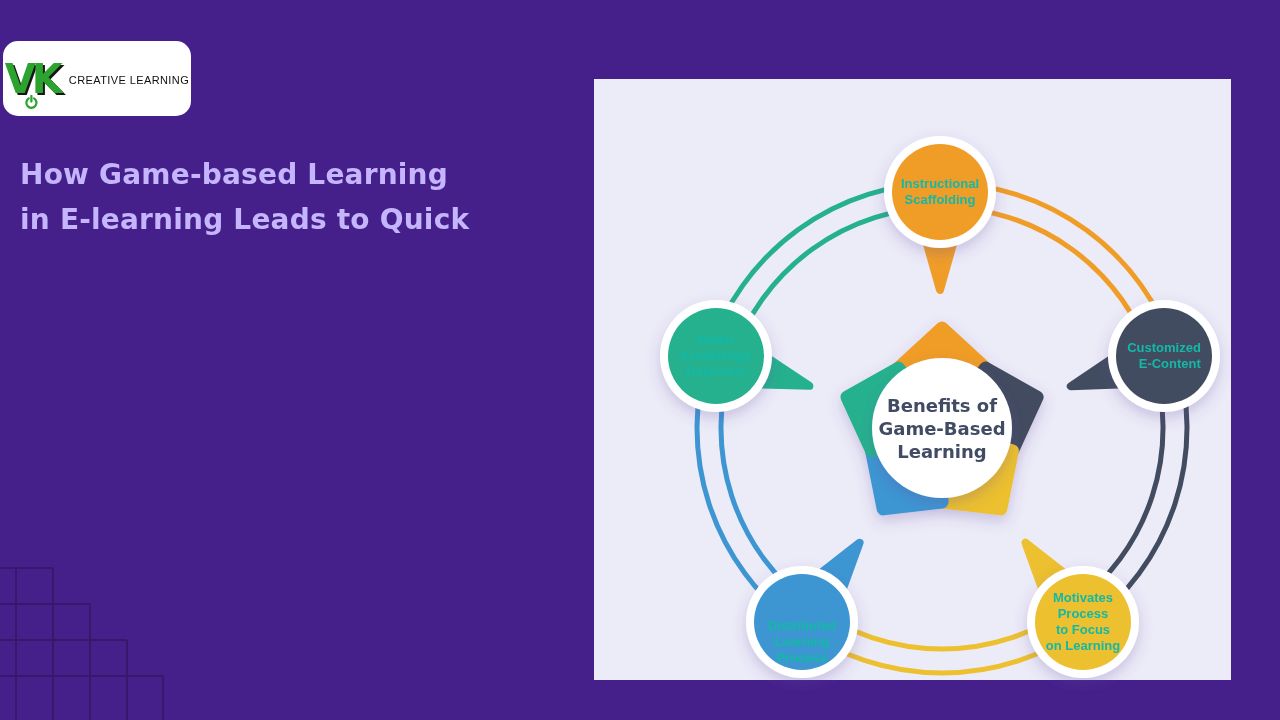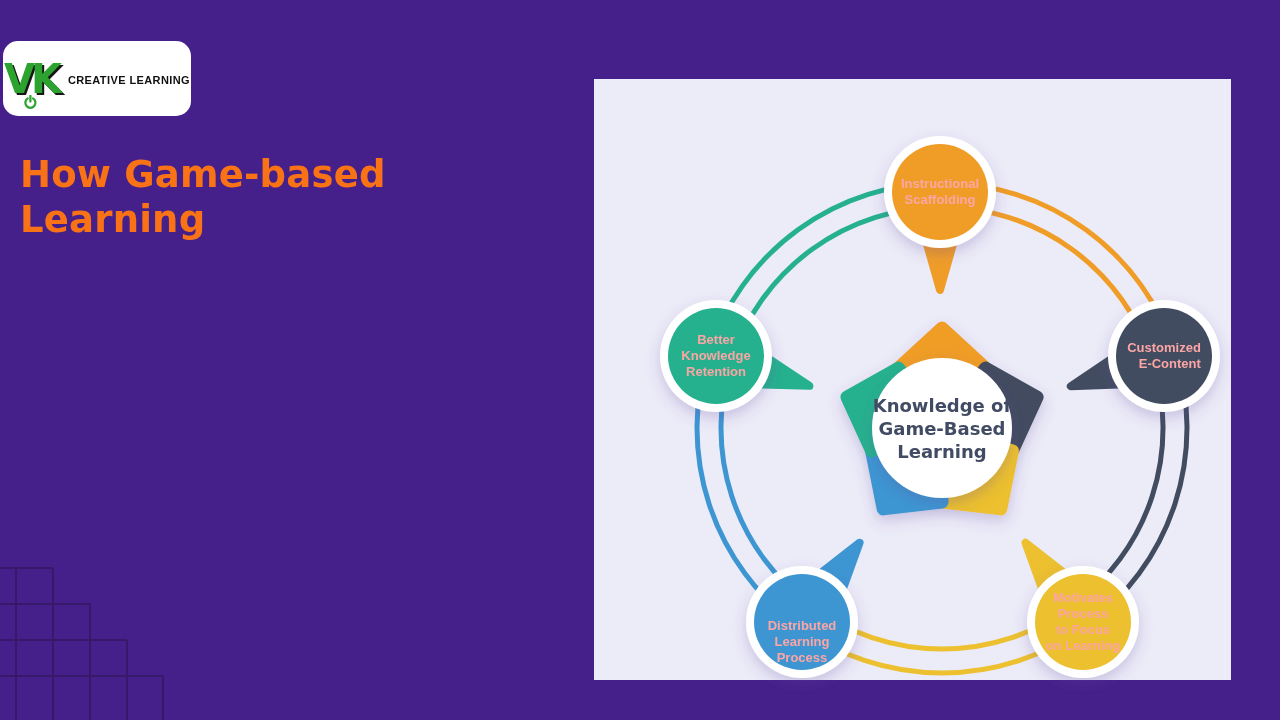--- a/index.html
+++ b/index.html
@@ -19,45 +19,45 @@
   }
   .vk-mark { position:relative; height:42px; line-height:40px; }
   .vk-mark span.letter {
     font-family:"DejaVu Sans", sans-serif;
     font-size:40px; font-weight:bold; color:#2BA32E;
     text-shadow:2px 2px 0 #161616;
     letter-spacing:-4px;
   }
   .power-badge { position:absolute; left:50%; bottom:1px; transform:translateX(-54%); width:15px; height:15px; }
   .logo-tagline {
-    font-size:11px; font-weight:bold; color:#101010; letter-spacing:0.4px;
+    font-size:11px; font-weight:normal; color:#101010; letter-spacing:0.4px;
     margin-top:1px; white-space:nowrap;margin-left:10px;
   }
 
   
   .hero {
     position:absolute; left:20px; top:152px; width:560px;
-    color:#f97316;
+    color:#c4b5fd;
     font-family:"DejaVu Sans", "Liberation Sans", sans-serif;
-    font-weight:600; font-size:37px; line-height:45px; letter-spacing:0.2px;
+    font-weight:600; font-size:28px; line-height:45px; letter-spacing:0.2px;
   }
 
   
   .panel {
     position:absolute; left:594px; top:79px; width:637px; height:601px;
     background:#ECEBF8;
   }
 
   svg.diagram-svg { position:absolute; left:0; top:0; width:1280px; height:720px; pointer-events:none; }
 
   
   .node-label {
     position:absolute; width:100px; height:100px;
     display:flex; align-items:center; justify-content:center;
-    text-align:center; color:#fca5a5; font-weight:bold;
+    text-align:center; color:#14b8a6; font-weight:bold;
     font-size:13px; line-height:16px; white-space:pre-line;
   }
   .center-label {
     position:absolute; left:872px; top:358px; width:140px; height:140px;
     display:flex; align-items:center; justify-content:center;
     text-align:center; color:#414B63; font-weight:bold;
     font-size:18px; line-height:23px; white-space:pre-line;
     font-family:"DejaVu Sans", "Liberation Sans", sans-serif;
   }
 </style>
@@ -72,20 +72,21 @@
         <path d="M5.2 3.6 A5.4 5.4 0 1 0 10.8 3.6" fill="none" stroke="#2BA32E" stroke-width="2.4" stroke-linecap="round"></path>
         <line x1="8" y1="1" x2="8" y2="7" stroke="#2BA32E" stroke-width="2.4" stroke-linecap="round"></line>
       </svg>
     </span>
   </div>
   <div class="logo-tagline">CREATIVE LEARNING</div>
 </div>
 
 <div class="hero">
   <div>How Game-based Learning</div>
+  <div>in E-learning Leads to Quick</div>
 </div>
 
 <div class="panel"></div>
 
 <svg class="diagram-svg" viewBox="0 0 1280 720">
   <defs>
     <filter id="soft" x="-40%" y="-40%" width="180%" height="180%">
       <feDropShadow dx="0" dy="6" stdDeviation="7" flood-color="#5a4a9a" flood-opacity="0.25"></feDropShadow>
     </filter>
   </defs>
@@ -145,15 +146,15 @@
 Process
 to Focus
 on Learning</div>
 <div class="node-label" style="left:752px; top:592px;">Distributed
 Learning
 Process</div>
 <div class="node-label" style="left:666px; top:306px;">Better
 Knowledge
 Retention</div>
 
-<div class="center-label">Knowledge of
+<div class="center-label">Benefits of
 Game-Based
 Learning</div>
 
 </body></html>

